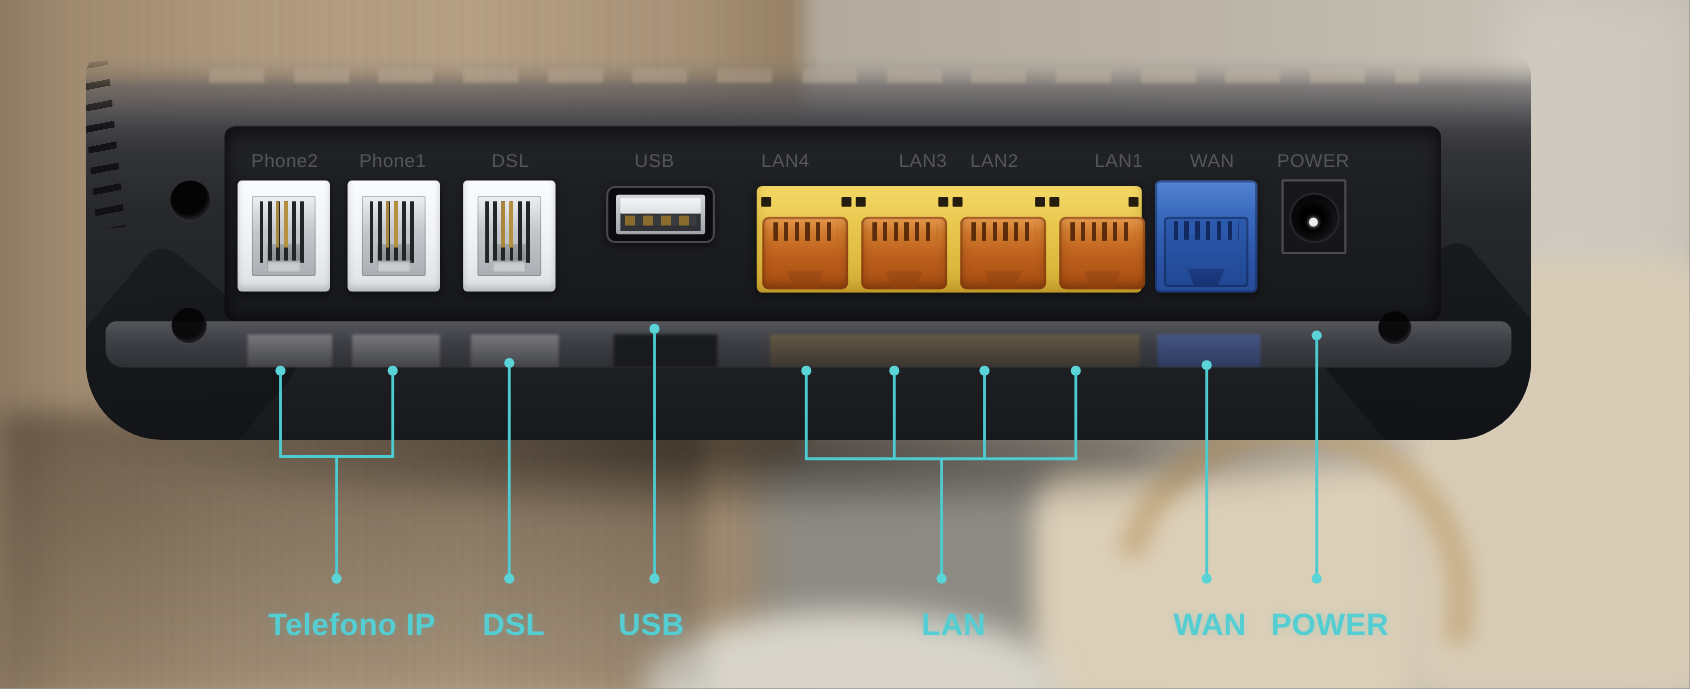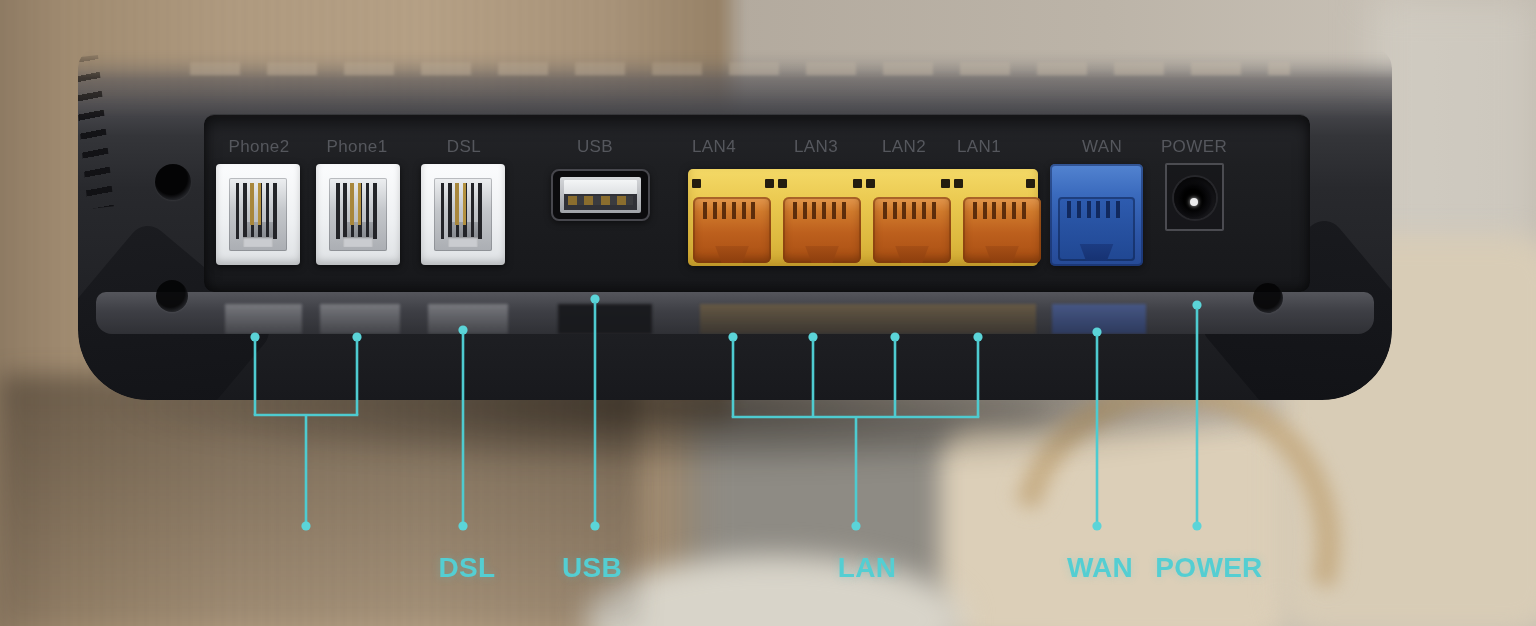--- a/index.html
+++ b/index.html
@@ -152,23 +152,23 @@
     <div class="foot-wedge-right"></div>
     <div class="screw-hole screw-left"></div>
     <div class="screw-hole screw-right"></div>
 
     <div class="panel">
       <span class="plabel" style="left:55px">Phone2</span>
       <span class="plabel" style="left:153px">Phone1</span>
       <span class="plabel" style="left:260px">DSL</span>
       <span class="plabel" style="left:391px">USB</span>
       <span class="plabel" style="left:510px">LAN4</span>
-      <span class="plabel" style="left:612px">LAN3</span>
+      <span class="plabel" style="left:635px">LAN3</span>
       <span class="plabel" style="left:700px">LAN2</span>
-      <span class="plabel" style="left:775px">LAN1</span>
+      <span class="plabel" style="left:813px">LAN1</span>
       <span class="plabel" style="left:898px">WAN</span>
       <span class="plabel" style="left:990px">POWER</span>
 
       <div class="rj11" style="left:12px">
         <div class="rj11-body">
           <div class="rj11-shaft"></div>
           <div class="rj11-pins"></div>
           <div class="rj11-pins-gold"></div>
           <div class="rj11-tab"></div>
         </div>
@@ -274,19 +274,20 @@
       <line x1="1097" y1="335" x2="1097" y2="522"></line>
       <circle cx="1097" cy="526" r="4.6" fill="#5bd4d8" stroke="none"></circle>
     </g>
     <g>
       <circle cx="1197" cy="305" r="4.6" fill="#5bd4d8" stroke="none"></circle>
       <line x1="1197" y1="308" x2="1197" y2="522"></line>
       <circle cx="1197" cy="526" r="4.6" fill="#5bd4d8" stroke="none"></circle>
     </g>
   </svg>
 
+  <div class="clabel" style="left:320px">Telefono IP</div>
   <div class="clabel" style="left:467px">DSL</div>
   <div class="clabel" style="left:592px">USB</div>
   <div class="clabel" style="left:867px">LAN</div>
   <div class="clabel" style="left:1100px">WAN</div>
   <div class="clabel" style="left:1209px">POWER</div>
 
 </div>
 
 </body></html>

